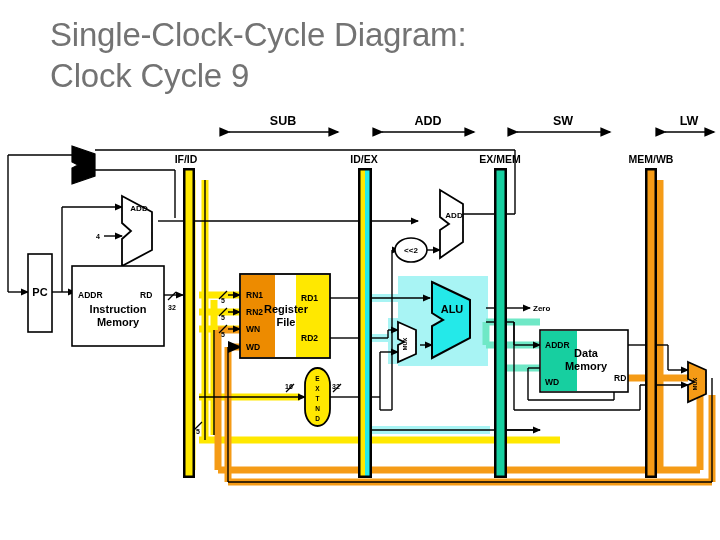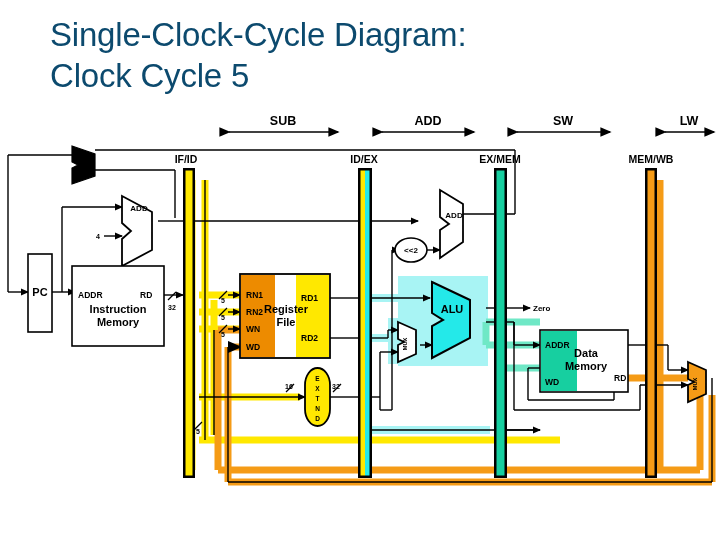--- a/index.html
+++ b/index.html
@@ -5,21 +5,21 @@
 <style>
   html,body{margin:0;padding:0;}
   body{
     width:720px;height:540px;background:#ffffff;overflow:hidden;
     font-family:"Liberation Sans", sans-serif;
   }
   #root{position:relative;width:720px;height:540px;}
 
   .title{
     position:absolute;left:50px;top:14px;width:640px;
-    color:#0c4a6e;
+    color:#737373;
     font-family:"Liberation Sans", sans-serif;
     font-size:33px;line-height:41px;font-weight:400;
     letter-spacing:-0.2px;
     white-space:pre-line;
   }
 
   svg.fig{position:absolute;left:0;top:0;width:720px;height:540px;}
 
   text{font-family:"Liberation Sans", sans-serif;fill:#000;}
   .stagelbl{font-size:12.5px;font-weight:700;text-anchor:middle;}
@@ -31,21 +31,21 @@
   .unitlbl{font-size:8px;font-weight:700;text-anchor:middle;}
   .muxtxt{font-size:5.6px;font-weight:700;text-anchor:middle;}
   .zerolbl{font-size:8px;font-weight:700;}
   .shiftlbl{font-size:8px;font-weight:700;text-anchor:middle;}
 </style>
 </head>
 <body>
 
 <div id="root">
 
-  <div class="title"><span>Single-Clock-Cycle Diagram:</span><br><span>Clock Cycle 5</span></div>
+  <div class="title"><span>Single-Clock-Cycle Diagram:</span><br><span>Clock Cycle 9</span></div>
 
   <svg class="fig" viewBox="0 0 720 540">
 
     <g>
 
       <g stroke="#FFE800" stroke-width="7" fill="none">
         <path d="M189,295 L192,295"></path>
         <path d="M192,180 L192,470"></path>
         <path d="M199,295 L240,295"></path>
         <path d="M199,312 L240,312"></path>

